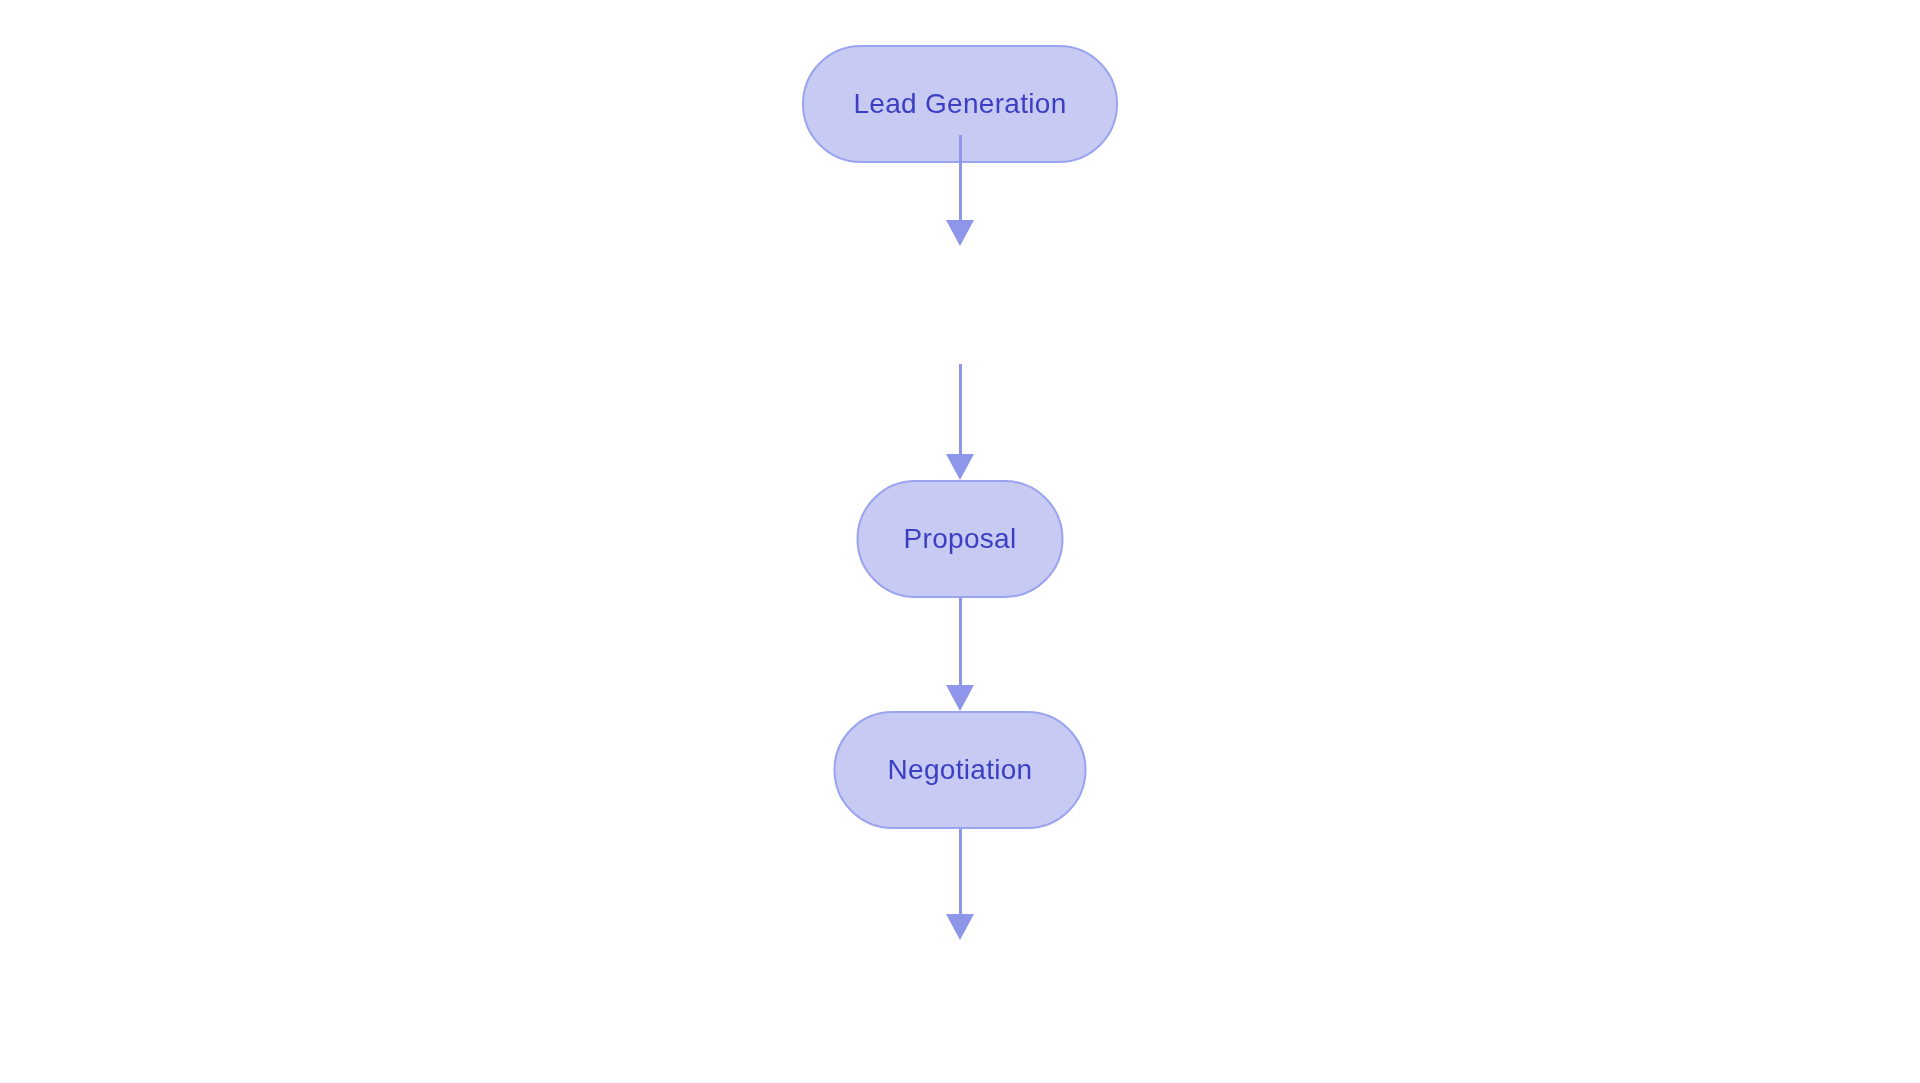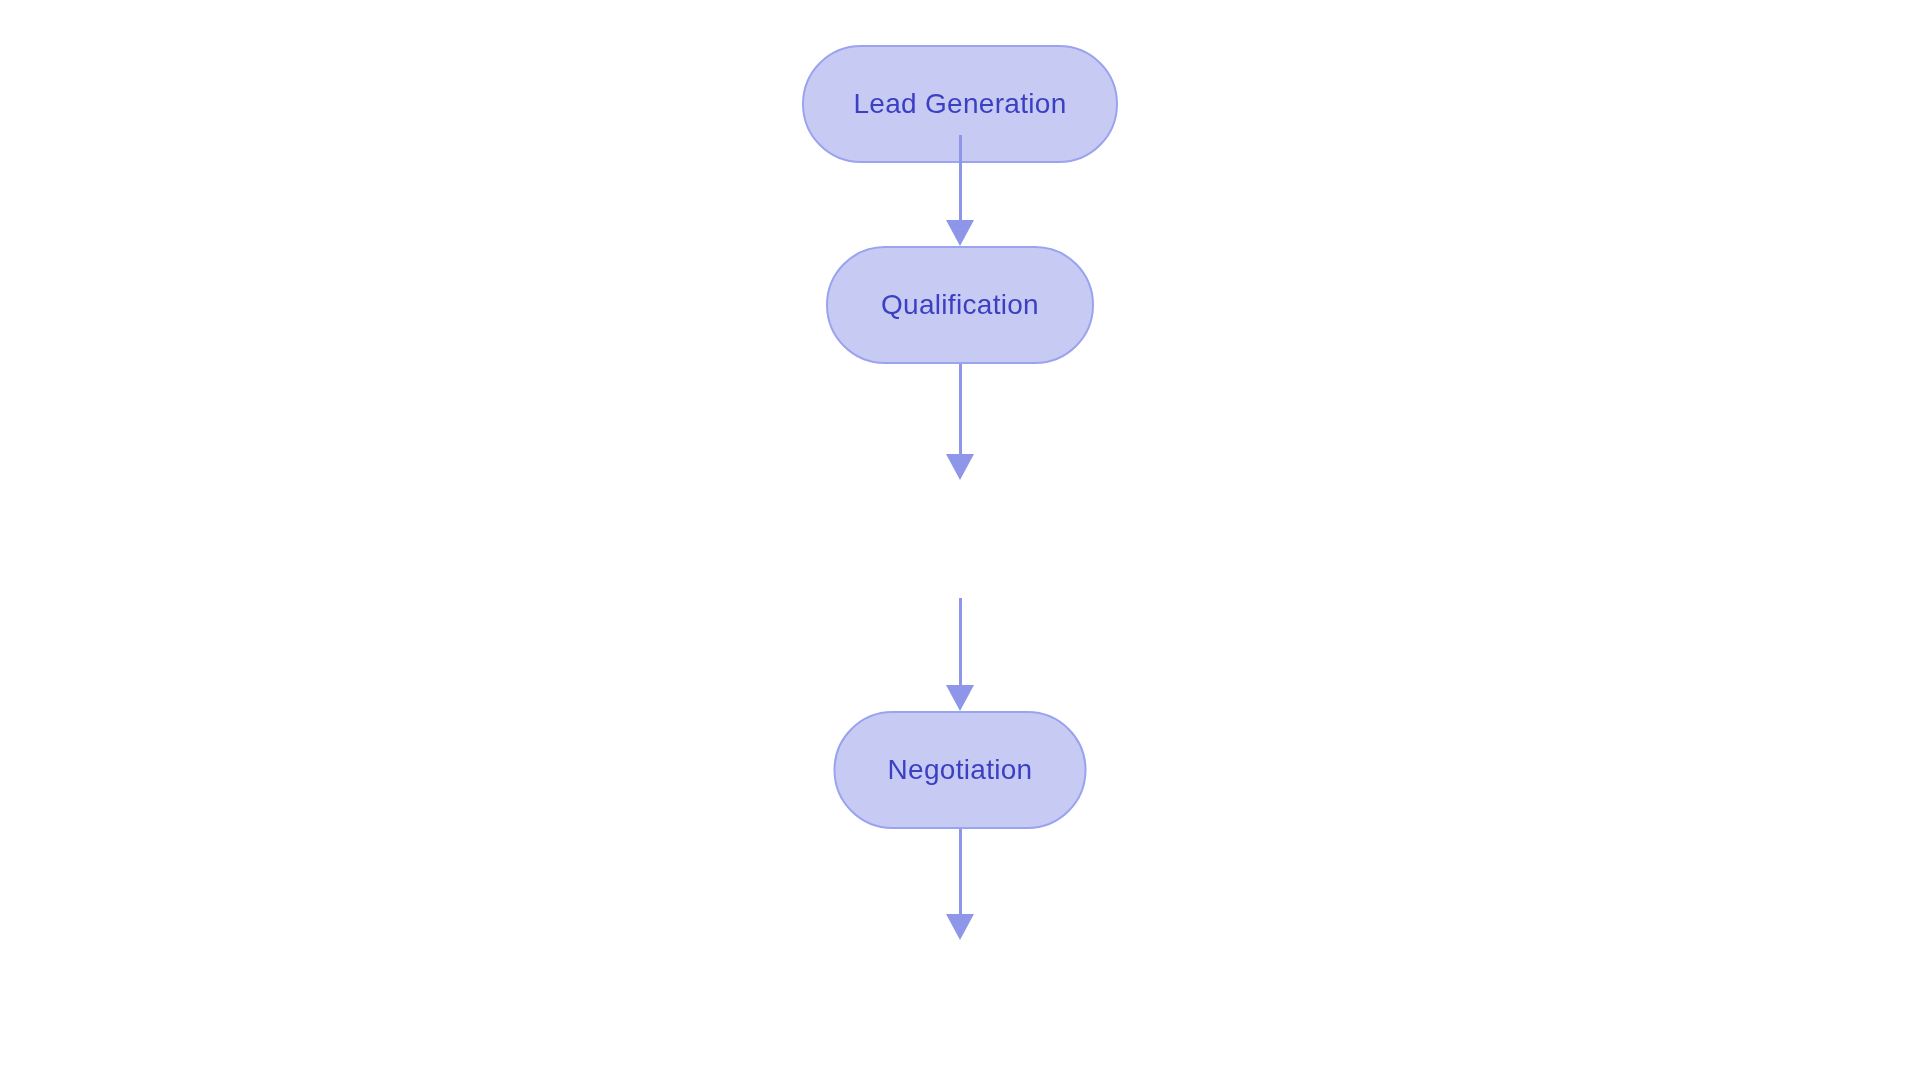--- a/index.html
+++ b/index.html
@@ -84,29 +84,29 @@
 
   <div class="node node-1">
     <span class="node-label">Lead Generation</span>
   </div>
 
   <div class="arrow arrow-1">
     <div class="arrow-line"></div>
     <div class="arrow-head"></div>
   </div>
 
-  <div class="node node-2">
-    <span class="node-label">Qualification</span>
-  </div>
 
   <div class="arrow arrow-2">
     <div class="arrow-line"></div>
     <div class="arrow-head"></div>
   </div>
 
+  <div class="node node-3">
+    <span class="node-label">Proposal</span>
+  </div>
 
   <div class="arrow arrow-3">
     <div class="arrow-line"></div>
     <div class="arrow-head"></div>
   </div>
 
   <div class="node node-4">
     <span class="node-label">Negotiation</span>
   </div>
 

